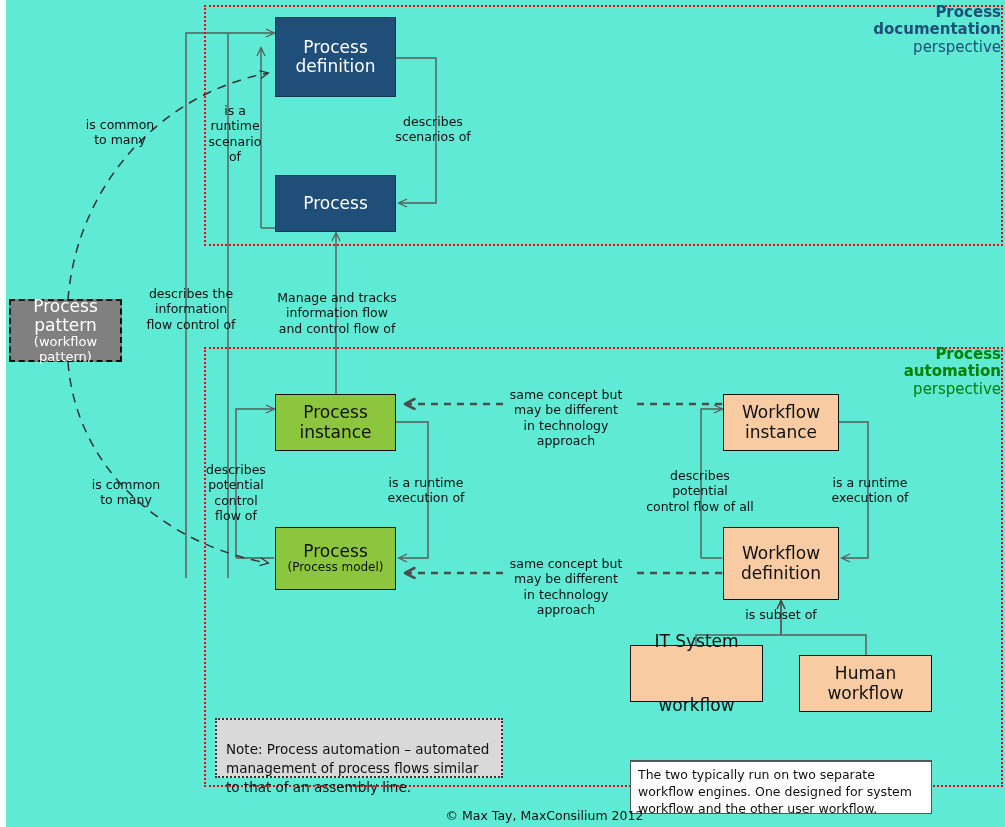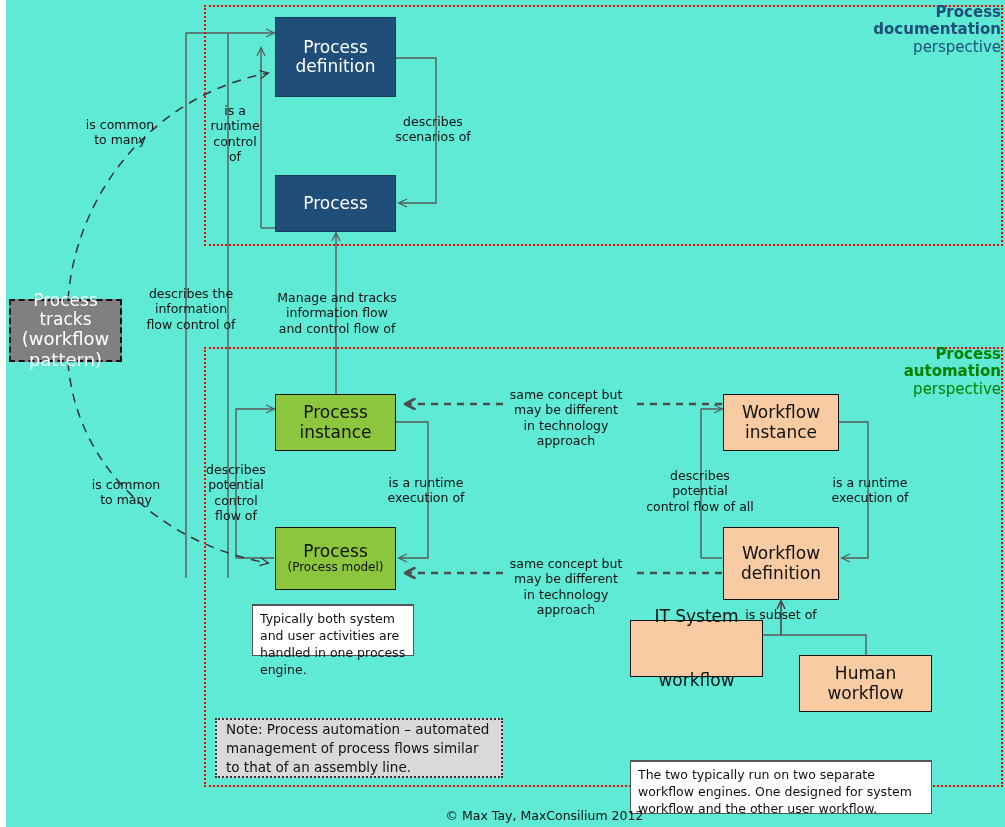--- a/index.html
+++ b/index.html
@@ -69,41 +69,41 @@
     color:#111111;
     font-size:17px;
     text-align:right;
   }
   .box-gray{
     background:#808080;
     border:2px dashed #111111;
     color:#ffffff;
     font-size:17px;
   }
-  .box-gray .t2{font-size:18px;}
+  .box-gray .t2{font-size:13px;}
 
   
   .note{
     position:absolute;
     box-sizing:border-box;
     background:#ffffff;
     border:1px solid #555555;
     border-top:2px solid #555555;
     color:#111111;
     font-size:12.5px;
     line-height:1.35;
     padding:5px 7px 4px 7px;
     text-align:left;
   }
   .note-shaded{
     background:#d9d9d9;
     border:2px dotted #333333;
     font-size:13.5px;
     line-height:1.42;
-    padding:0 9px;
+    padding:20px 9px;
   }
 
   
   .elabel{
     position:absolute;
     color:#111111;
     font-size:12.5px;
     line-height:1.22;
     text-align:center;
     white-space:pre-line;
@@ -198,21 +198,21 @@
     <span class="t1">Process</span>
     <span class="t2">definition</span>
   </div>
 
   <div class="box box-blue" style="left:269px;top:175px;width:121px;height:57px;">
     <span class="t1">Process</span>
   </div>
 
   <div class="box box-gray" style="left:3px;top:299px;width:113px;height:63px;">
     <span class="t1">Process</span>
-    <span class="t1">tracks</span>
+    <span class="t1">pattern</span>
     <span class="t2">(workflow pattern)</span>
   </div>
 
   <div class="box box-green" style="left:269px;top:394px;width:121px;height:57px;">
     <span class="t1">Process</span>
     <span class="t1">instance</span>
   </div>
 
   <div class="box box-green" style="left:269px;top:527px;width:121px;height:63px;">
     <span class="t1">Process</span>
@@ -222,36 +222,36 @@
   <div class="box box-peach" style="left:717px;top:394px;width:116px;height:57px;">
     <span class="t1">Workflow</span>
     <span class="t1">instance</span>
   </div>
 
   <div class="box box-peach" style="left:717px;top:527px;width:116px;height:73px;">
     <span class="t1">Workflow</span>
     <span class="t1">definition</span>
   </div>
 
-  <div class="box box-peach" style="left:624px;top:620px;width:133px;height:57px;gap:44px;">
+  <div class="box box-peach" style="left:624px;top:645px;width:133px;height:57px;gap:44px;">
     <span class="t1">IT System</span>
     <span class="t1">workflow</span>
   </div>
 
   <div class="box box-peach" style="left:793px;top:655px;width:133px;height:57px;">
     <span class="t1">Human</span>
     <span class="t1">workflow</span>
   </div>
 
   <div class="elabel" style="left:66px;top:117px;width:96px;">is common
 to many</div>
 
   <div class="elabel" style="left:194px;top:103px;width:70px;">is a
 runtime
-control
+scenario
 of</div>
 
   <div class="elabel" style="left:372px;top:114px;width:110px;">describes
 scenarios of</div>
 
   <div class="elabel" style="left:271px;top:290px;width:120px;">Manage and tracks
 information flow
 and control flow of</div>
 
   <div class="elabel" style="left:131px;top:286px;width:108px;">describes the
@@ -279,21 +279,20 @@
 
   <div class="elabel" style="left:619px;top:468px;width:150px;">describes
 potential
 control flow of all</div>
 
   <div class="elabel" style="left:812px;top:475px;width:104px;">is a runtime
 execution of</div>
 
   <div class="elabel" style="left:725px;top:607px;width:100px;">is subset of</div>
 
-  <div class="note" style="left:246px;top:604px;width:162px;height:52px;">Typically both system and user activities are handled in one process engine.</div>
 
   <div class="note note-shaded" style="left:209px;top:718px;width:288px;height:60px;">Note: Process automation – automated management of process flows similar to that of an assembly line.</div>
 
   <div class="note" style="left:624px;top:760px;width:302px;height:54px;">The two typically run on two separate workflow engines. One designed for system workflow and the other user workflow.</div>
 
   <div class="credit" style="top:808px;padding-left:36px;">© Max Tay, MaxConsilium 2012</div>
 
 </div>
 
 </body></html>

